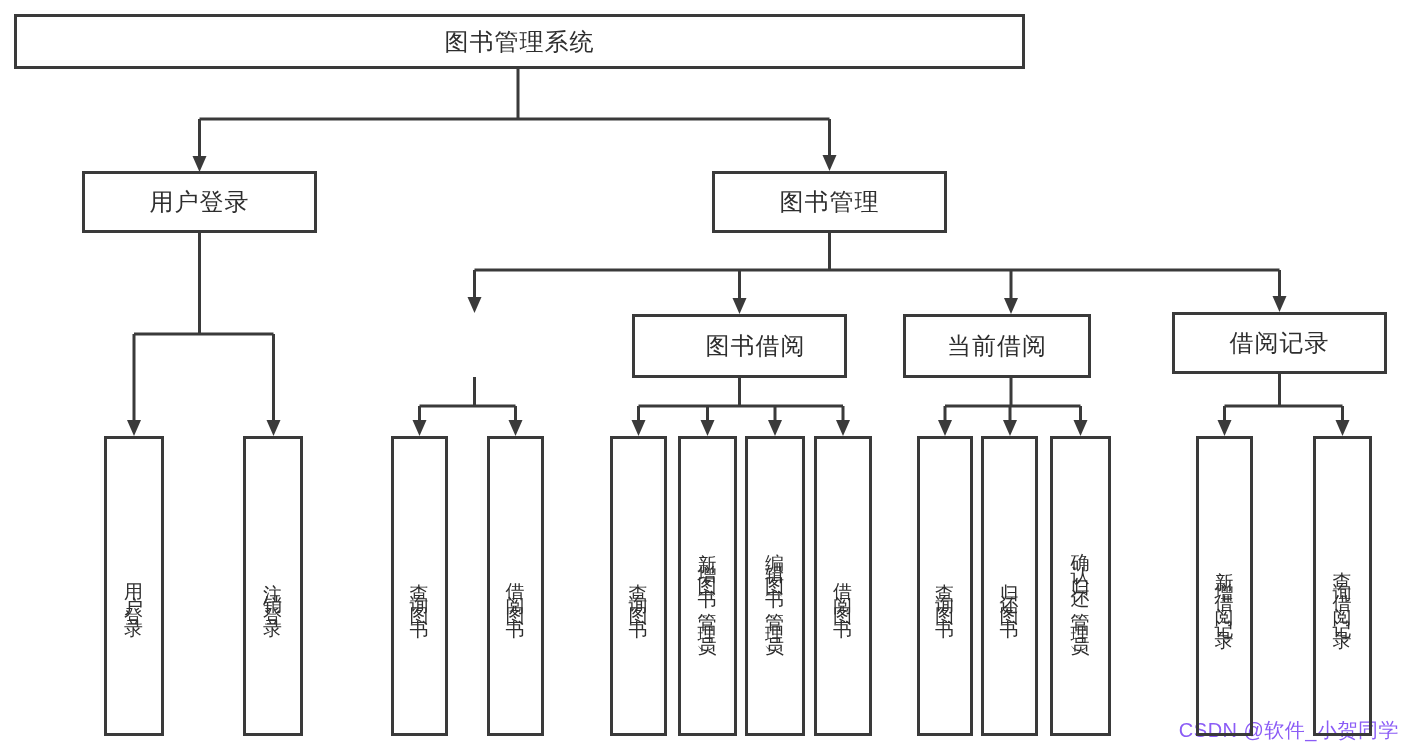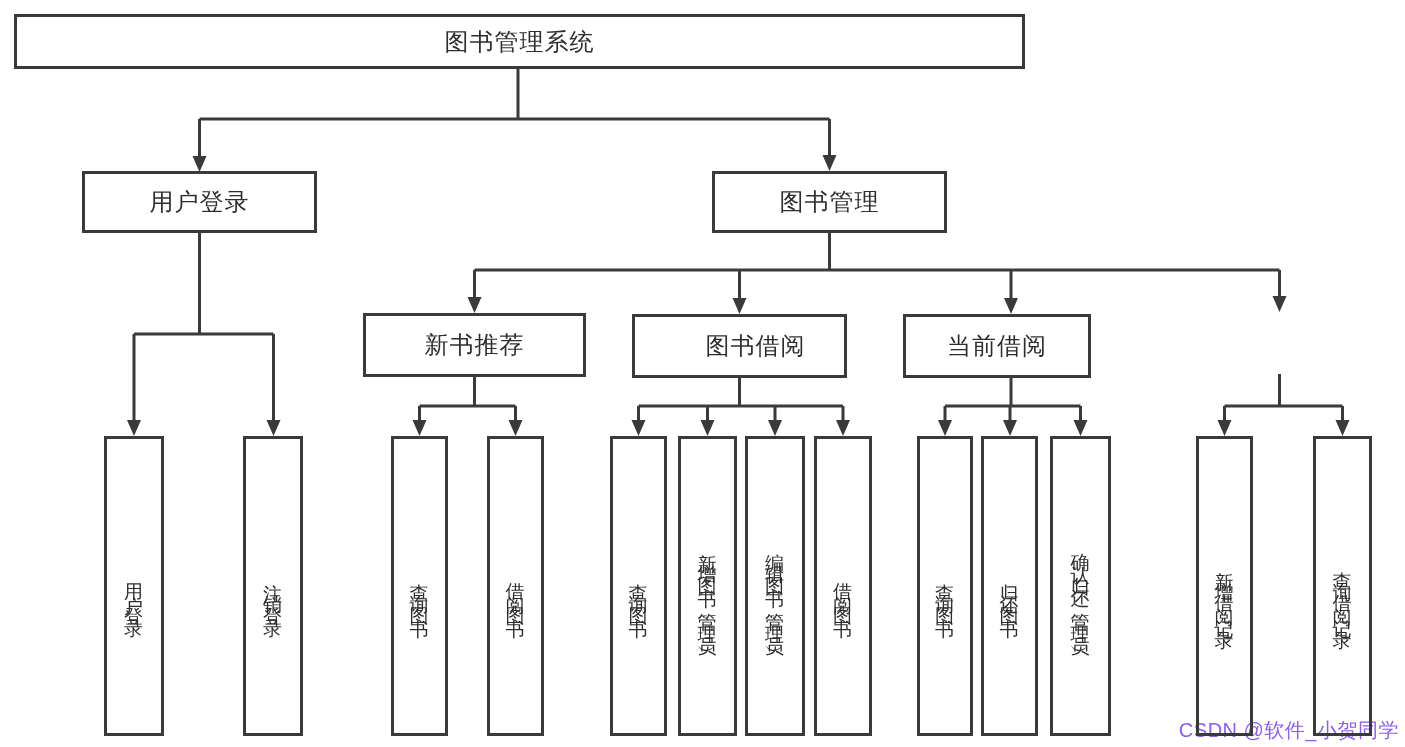--- a/index.html
+++ b/index.html
@@ -103,28 +103,28 @@
     <span class="hlabel">图书管理系统</span>
   </div>
 
   <div class="box" id="n-user">
     <span class="hlabel">用户登录</span>
   </div>
   <div class="box" id="n-mgmt">
     <span class="hlabel">图书管理</span>
   </div>
 
-  <div class="box" id="n-newbook">
-    <span class="hlabel">新书推荐</span>
-  </div>
   <div class="box" id="n-borrow">
     <span class="hlabel">图书借阅</span>
   </div>
   <div class="box" id="n-current">
     <span class="hlabel">当前借阅</span>
+  </div>
+  <div class="box" id="n-records">
+    <span class="hlabel">借阅记录</span>
   </div>
 
   <div class="box leaf" id="l-userlogin">
     <span class="vlabel">用户登录</span>
   </div>
   <div class="box leaf" id="l-logout">
     <span class="vlabel">注销登录</span>
   </div>
   <div class="box leaf" id="l-query-rec">
     <span class="vlabel">查询图书</span>

